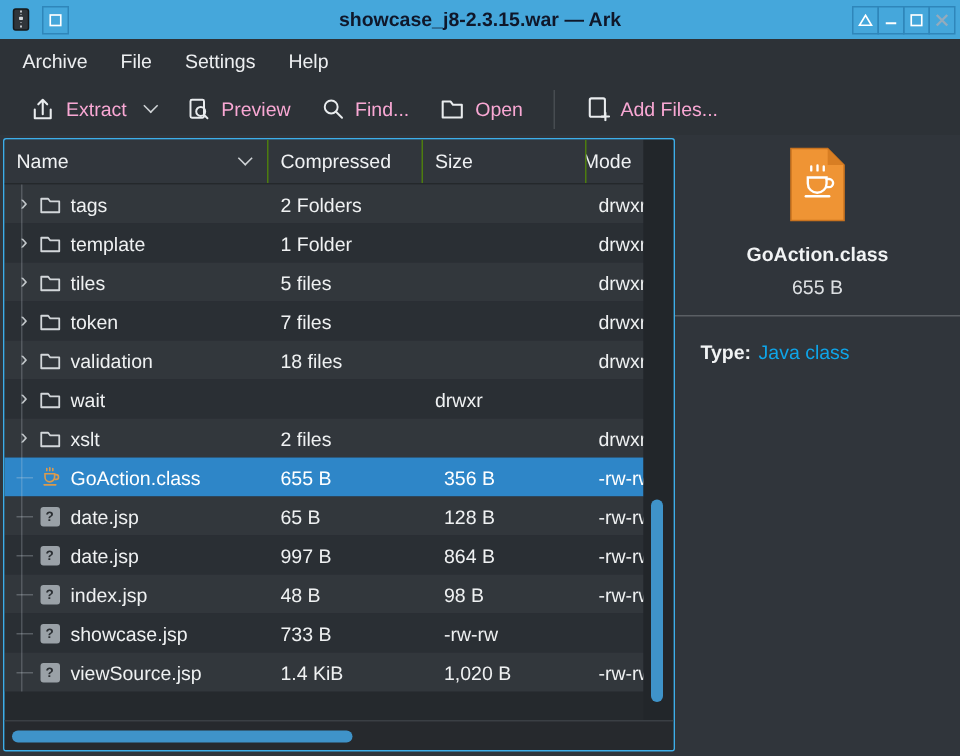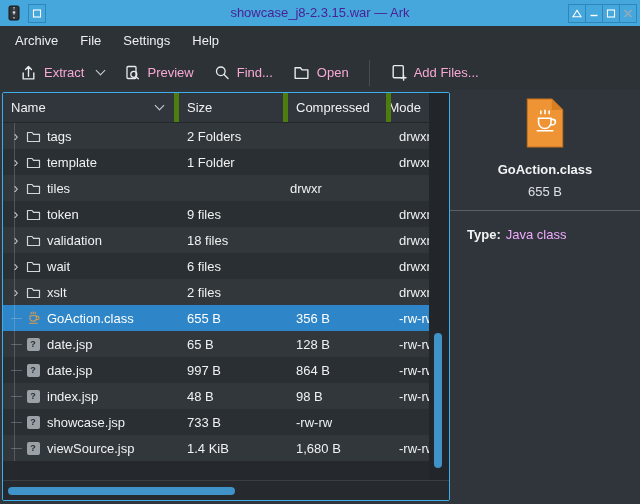--- a/index.html
+++ b/index.html
@@ -5,21 +5,21 @@
   html,body{margin:0;padding:0;background:#1d2023;}
   .window{position:relative;width:640px;height:504px;background:#30353b;overflow:hidden;
           font-family:"Liberation Sans","DejaVu Sans",sans-serif;font-size:13px;color:#eff1f2;}
 
   
   .titlebar{position:relative;height:26px;background:#45a7db;display:flex;align-items:center;padding:0 3px;}
   .titlebar .app-ic{margin-left:3px;display:flex;}
   .tb-box{width:18px;height:19px;box-sizing:border-box;border:1px solid #2f86ba;display:flex;
           align-items:center;justify-content:center;margin-left:-1px;cursor:default;}
   .titlebar .pin{margin-left:6px;}
-  .title-text{position:absolute;left:0;right:0;text-align:center;line-height:26px;color:#4c1d95;pointer-events:none;}
+  .title-text{position:absolute;left:0;right:0;text-align:center;line-height:26px;color:#0f172a;pointer-events:none;font-weight:bold;}
   .win-controls{margin-left:auto;display:flex;}
 
   
   .menubar{height:29px;background:#2d3237;display:flex;align-items:center;padding-left:4px;}
   .menu-item{padding:2px 11px;line-height:29px;color:#edeff1;}
 
   
   .toolbar{height:35px;background:#2d3237;display:flex;align-items:center;padding-left:10px;}
   .tbtn{display:flex;align-items:center;gap:7px;padding:4px 10px;border-radius:3px;}
   .tbtn .lbl{color:#f9a8d4;}
@@ -28,21 +28,21 @@
         transform:rotate(45deg);margin-top:-4px;}
   .s{fill:none;stroke:#e9ecee;stroke-width:1.3;stroke-linecap:round;stroke-linejoin:round;}
   .red{stroke:#e0544f;stroke-width:2;}
 
   
   .main{position:absolute;top:90px;left:0;right:0;bottom:0;background:#30353b;}
 
   .panel{position:absolute;left:2px;top:2px;width:446px;height:407px;box-sizing:content-box;
          border:1px solid #3daee9;border-radius:2px;background:#25292d;overflow:hidden;}
   .header-row{width:426px;height:30px;display:flex;background:#31363c;box-sizing:border-box;border-bottom:1px solid #24282b;}
-  .hcell{display:flex;align-items:center;padding:0 8px;box-sizing:border-box;border-right:5px solid #4d7c0f;
+  .hcell{display:flex;align-items:center;padding:0 8px;box-sizing:border-box;border-right:1px solid #4d7c0f;
          overflow:hidden;white-space:nowrap;color:#f0f2f4;}
   .hcell:last-child{border-right:none;flex:1;justify-content:flex-end;}
   .w-name{width:176px;} .w-size{width:109px;} .w-comp{width:103px;}
   .hcell .chev{margin-left:auto;margin-right:3px;}
 
   .rows{position:relative;width:426px;}
   .row{height:26px;display:flex;align-items:center;}
   .row.alt{background:#32373c;} .row.base{background:#2a2f34;}
   .row.selected{background:#2e86c8;color:#ffffff;}
   .cell{padding:0 8px;box-sizing:border-box;overflow:hidden;white-space:nowrap;}
@@ -64,21 +64,21 @@
   .hthumb{position:absolute;left:5px;top:6px;width:227px;height:8px;border-radius:4px;background:#3f93c9;}
 
   
   .info{position:absolute;left:450px;top:0;width:190px;height:414px;background:#30353b;
         display:flex;flex-direction:column;align-items:center;padding-top:8px;box-sizing:border-box;}
   .info .fname{margin-top:11px;font-weight:bold;color:#f1f3f4;}
   .info .fsize{margin-top:7px;color:#dde0e3;}
   .info .divider{width:100%;height:1px;background:#5a5f64;margin-top:11px;}
   .type-row{align-self:stretch;padding:16px 0 0 17px;}
   .type-row .tlabel{font-weight:bold;color:#f1f3f4;}
-  .type-row .tvalue{color:#f0abfc;margin-left:5px;}
+  .type-row .tvalue{color:#0ea5e9;margin-left:5px;}
 </style>
 </head>
 <body>
 
 <div class="window">
 
   <div class="titlebar">
     <span class="app-ic">
       <svg width="16" height="16" viewBox="0 0 16 16">
           <rect x="3" y="1" width="10" height="14" rx="1.5" fill="#30353a" stroke="#15181a"></rect>
@@ -173,26 +173,26 @@
       </span>
     </div>
 
   <div class="main">
     <div class="panel">
       <div class="header-row">
           <div class="hcell w-name">
             <span>Name</span>
             <span class="chev"></span>
           </div>
+          <div class="hcell w-comp">
+            <span>Compressed</span>
+          </div>
           <div class="hcell w-size">
             <span>Size</span>
           </div>
-          <div class="hcell w-comp">
-            <span>Compressed</span>
-          </div>
           <div class="hcell ">
             <span>Mode</span>
           </div>
         </div>
       <div class="rows">
           <div class="row alt">
             <div class="cell c-name">
               <span class="twig expander">›</span>
               <span class="ficon">
                 <svg width="15" height="13" viewBox="0 0 15 13">
@@ -222,34 +222,35 @@
           <div class="row alt">
             <div class="cell c-name">
               <span class="twig expander">›</span>
               <span class="ficon">
                 <svg width="15" height="13" viewBox="0 0 15 13">
                   <path d="M1.5 11.5v-9h4.6l1.4 1.8h6v7.2z" fill="none" stroke="#d3d7da" stroke-width="1.2" stroke-linejoin="round"></path>
                 </svg>
               </span>
               <span class="rlabel">tiles</span>
             </div>
+            <div class="cell c-size">5 files</div>
             <div class="cell c-comp"></div>
             <div class="cell c-mode">drwxr</div>
           </div>
           <div class="row base">
             <div class="cell c-name">
               <span class="twig expander">›</span>
               <span class="ficon">
                 <svg width="15" height="13" viewBox="0 0 15 13">
                   <path d="M1.5 11.5v-9h4.6l1.4 1.8h6v7.2z" fill="none" stroke="#d3d7da" stroke-width="1.2" stroke-linejoin="round"></path>
                 </svg>
               </span>
               <span class="rlabel">token</span>
             </div>
-            <div class="cell c-size">9 files</div>
+            <div class="cell c-size">7 files</div>
             <div class="cell c-comp"></div>
             <div class="cell c-mode">drwxr</div>
           </div>
           <div class="row alt">
             <div class="cell c-name">
               <span class="twig expander">›</span>
               <span class="ficon">
                 <svg width="15" height="13" viewBox="0 0 15 13">
                   <path d="M1.5 11.5v-9h4.6l1.4 1.8h6v7.2z" fill="none" stroke="#d3d7da" stroke-width="1.2" stroke-linejoin="round"></path>
                 </svg>
@@ -263,21 +264,20 @@
           <div class="row base">
             <div class="cell c-name">
               <span class="twig expander">›</span>
               <span class="ficon">
                 <svg width="15" height="13" viewBox="0 0 15 13">
                   <path d="M1.5 11.5v-9h4.6l1.4 1.8h6v7.2z" fill="none" stroke="#d3d7da" stroke-width="1.2" stroke-linejoin="round"></path>
                 </svg>
               </span>
               <span class="rlabel">wait</span>
             </div>
-            <div class="cell c-size">6 files</div>
             <div class="cell c-comp"></div>
             <div class="cell c-mode">drwxr</div>
           </div>
           <div class="row alt">
             <div class="cell c-name">
               <span class="twig expander">›</span>
               <span class="ficon">
                 <svg width="15" height="13" viewBox="0 0 15 13">
                   <path d="M1.5 11.5v-9h4.6l1.4 1.8h6v7.2z" fill="none" stroke="#d3d7da" stroke-width="1.2" stroke-linejoin="round"></path>
                 </svg>
@@ -368,21 +368,21 @@
             <div class="cell c-name">
               <span class="twig stub">
                 <i></i>
               </span>
               <span class="ficon">
                 <span class="qicon">?</span>
               </span>
               <span class="rlabel">viewSource.jsp</span>
             </div>
             <div class="cell c-size">1.4 KiB</div>
-            <div class="cell c-comp">1,680 B</div>
+            <div class="cell c-comp">1,020 B</div>
             <div class="cell c-mode">-rw-rw</div>
           </div>
           <div class="treeline"></div>
         </div>
       <div class="gutter">
         <div class="vthumb"></div>
       </div>
       <div class="hscroll">
         <div class="hthumb"></div>
       </div>

